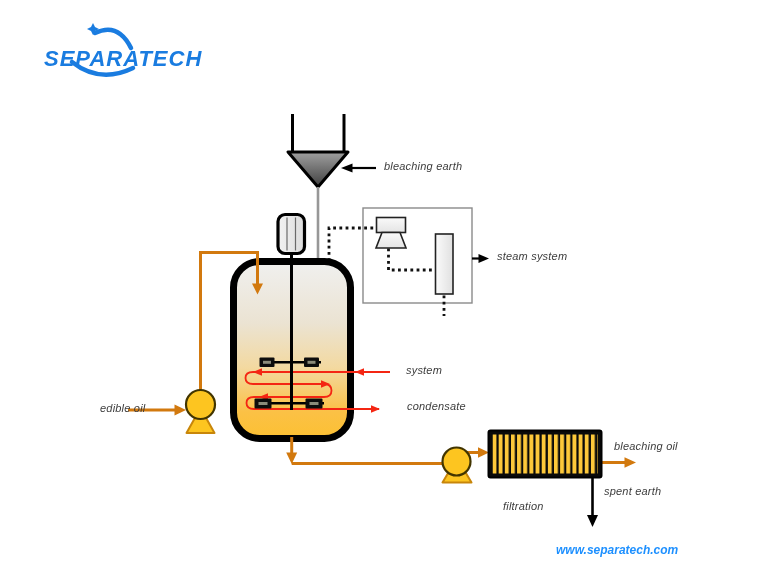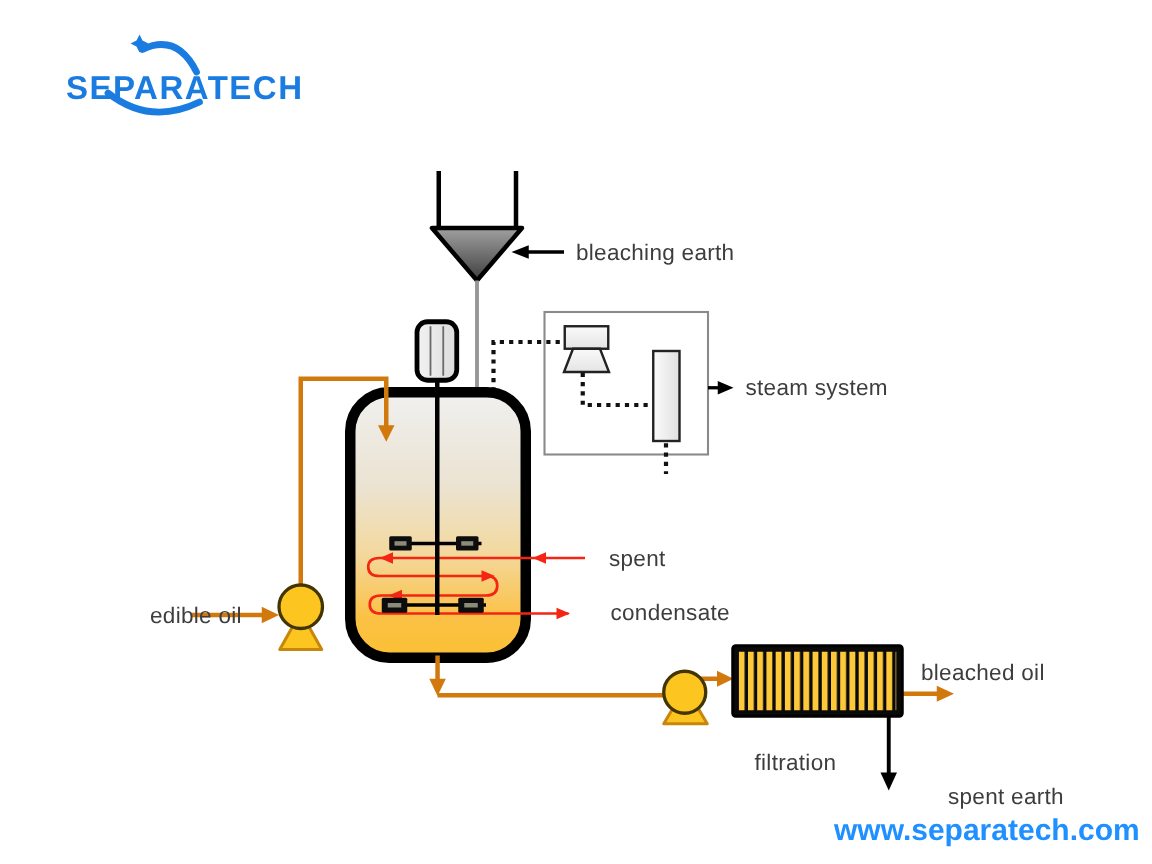--- a/index.html
+++ b/index.html
@@ -1,40 +1,41 @@
 <!DOCTYPE html>
 <html><head>
 <meta charset="utf-8">
 <style>
   html,body{margin:0;padding:0;background:#ffffff;}
   .canvas{
     position:relative;width:768px;height:576px;background:#ffffff;overflow:hidden;
     font-family:"Liberation Sans",sans-serif;
+    font-style:italic;
   }
   svg{display:block;}
   .diagram-layer{position:absolute;left:0;top:0;}
   .lbl{
-    position:absolute;font-size:15px;color:#3d3d3d;white-space:nowrap;
+    position:absolute;font-size:11px;color:#3d3d3d;white-space:nowrap;
     letter-spacing:0.2px;
   }
   #lbl-bleaching-earth{left:384px;top:160px;}
   #lbl-vacuum-system{left:497px;top:250px;}
   #lbl-steam{left:406px;top:364px;}
   #lbl-condensate{left:407px;top:400px;}
   #lbl-edible-oil{left:52px;top:402px;margin-left:48px;}
   #lbl-bleached-oil{left:614px;top:440px;}
   #lbl-filtration{left:503px;top:488px;margin-top:12px;}
-  #lbl-spent-earth{left:604px;top:523px;margin-left:28px;}
+  #lbl-spent-earth{left:604px;top:485px;}
   .logo-text{
     position:absolute;left:44px;top:46px;font-size:22px;font-weight:bold;
     color:#1a7ce0;letter-spacing:1px;white-space:nowrap;
   }
   .logo-swoosh{position:absolute;left:40px;top:14px;}
   .website{
-    position:absolute;left:556px;top:543px;font-size:20px;font-weight:bold;
+    position:absolute;left:556px;top:543px;font-size:12px;font-weight:bold;
     color:#1e90ff;white-space:nowrap;
   }
 </style>
 </head>
 <body>
 
 <div class="canvas">
 
   <svg class="diagram-layer" width="768" height="576" viewBox="0 0 768 576">
     <defs>
@@ -179,21 +180,21 @@
 
   <svg class="logo-swoosh" width="170" height="80" viewBox="0 0 170 80">
     <path d="M55,19 Q78,8 91,34" fill="none" stroke="#1a7ce0" stroke-width="4.5" stroke-linecap="round"></path>
     <path d="M32,48 Q60,70 93,54" fill="none" stroke="#1a7ce0" stroke-width="4.5" stroke-linecap="round"></path>
     <path d="M53,9 L55,13 L59,15 L55,17 L53,21 L51,17 L47,15 L51,13 Z" fill="#1a7ce0"></path>
   </svg>
   <div class="logo-text">SEPARATECH</div>
 
   <div class="lbl" id="lbl-bleaching-earth">bleaching earth</div>
   <div class="lbl" id="lbl-vacuum-system">steam system</div>
-  <div class="lbl" id="lbl-steam">spent</div>
+  <div class="lbl" id="lbl-steam">system</div>
   <div class="lbl" id="lbl-condensate">condensate</div>
   <div class="lbl" id="lbl-edible-oil">edible oil</div>
-  <div class="lbl" id="lbl-bleached-oil">bleached oil</div>
+  <div class="lbl" id="lbl-bleached-oil">bleaching oil</div>
   <div class="lbl" id="lbl-filtration">filtration</div>
   <div class="lbl" id="lbl-spent-earth">spent earth</div>
 
   <div class="website">www.separatech.com</div>
 </div>
 
 </body></html>

